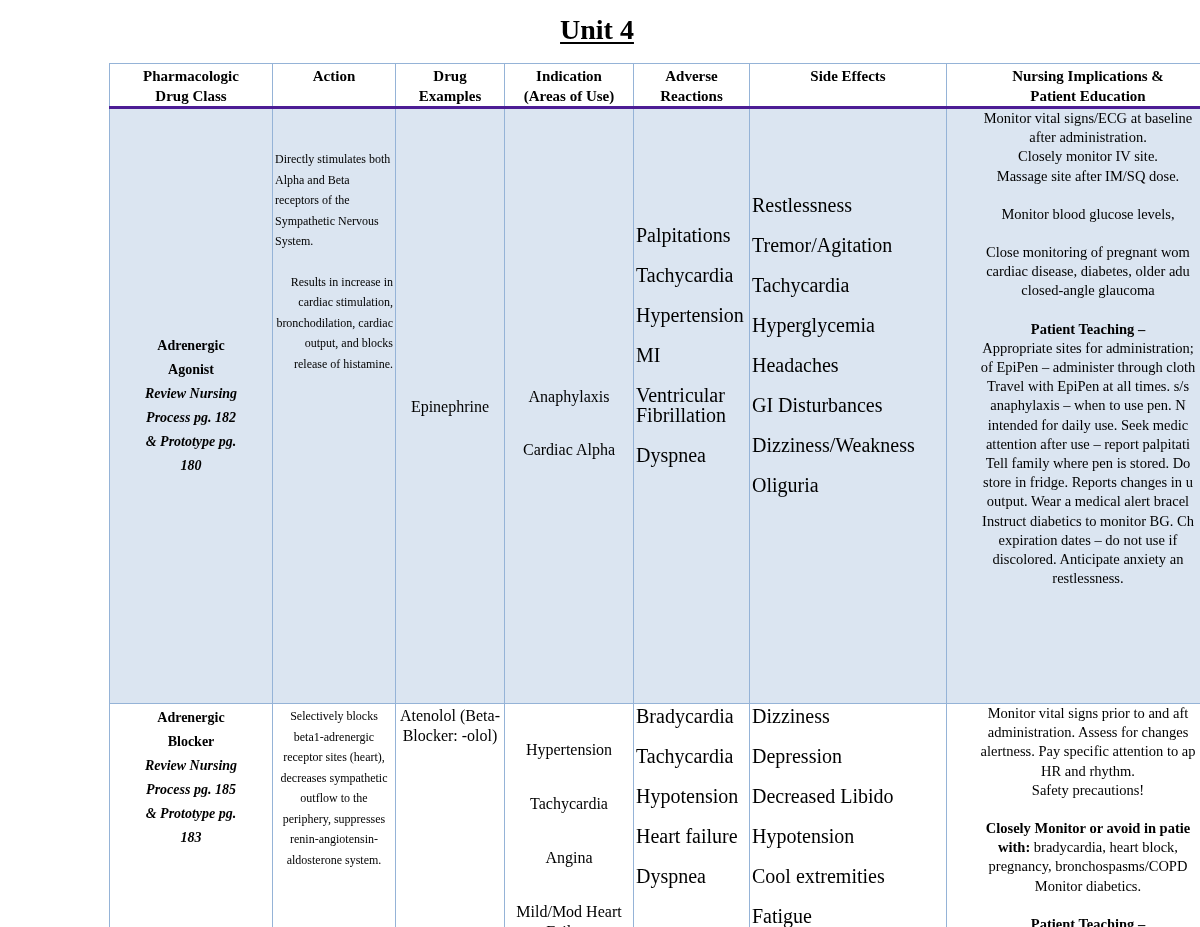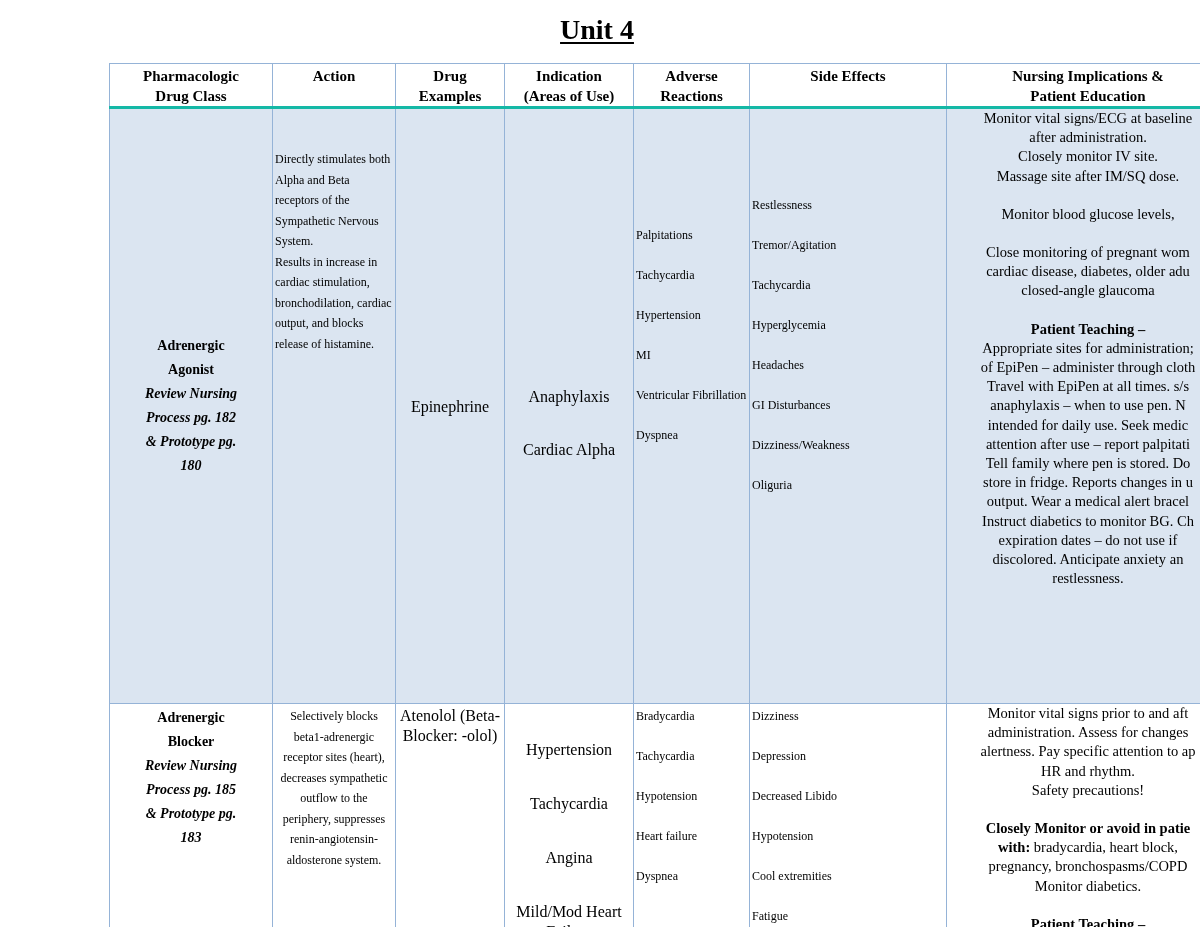--- a/index.html
+++ b/index.html
@@ -46,21 +46,21 @@
       padding: 0 2px;
       overflow: hidden;
     }
     table.drugs th {
       font-weight: bold;
       text-align: center;
       height: 40px;
       padding-top: 2px;
       font-size: 15px;
       line-height: 20px;
-      border-bottom: 3px solid #14b8a6;
+      border-bottom: 3px solid #4c1d95;
     }
     table.drugs th span { display: block; }
     tr.row-agonist td {
       background: #dbe5f1;
       height: 478px;
     }
     tr.row-blocker td {
       background: #ffffff;
       height: 310px;
     }
@@ -73,24 +73,24 @@
     }
     tr.row-blocker td.class-cell { vertical-align: top !important; padding-top: 2px; }
     .class-name { font-weight: bold; display: block; }
     .class-ref { font-weight: bold; font-style: italic; display: block; }
     td.action-cell {
       font-size: 12px;
       line-height: 20.5px;
       padding: 0 6px;
     }
     .action-top { display: block; text-align: left; margin-top: 40px; }
-    .action-bottom { display: block; text-align: left; }
+    .action-bottom { display: block; text-align: right; margin-top: 20px; }
     tr.row-blocker .action-cell { text-align: center; padding-top: 2px; }
     td.center-mid { text-align: center; vertical-align: middle !important; font-size: 16px; }
-    td.list-cell { font-size: 12px; line-height: 20px; padding-left: 8px; }
+    td.list-cell { font-size: 20px; line-height: 20px; padding-left: 8px; }
     .list-cell .item { display: block; margin-bottom: 20px; }
     .indic-list { text-align: center; }
     .indic-list .item { display: block; margin-bottom: 20px; margin-top: 34px; }
     tr.row-agonist td.adverse-cell { vertical-align: top; padding-top: 116px; }
     tr.row-agonist td.side-cell { vertical-align: top; padding-top: 86px; }
     tr.row-blocker td.adverse-cell, tr.row-blocker td.side-cell { padding-top: 2px; }
     tr.row-blocker td.indic-cell { padding-top: 2px; vertical-align: top; }
     tr.row-blocker td.example-cell { text-align: center; font-size: 16px; line-height: 19.5px; padding-top: 2px; }
     td.nursing-cell {
       font-size: 14.5px;

